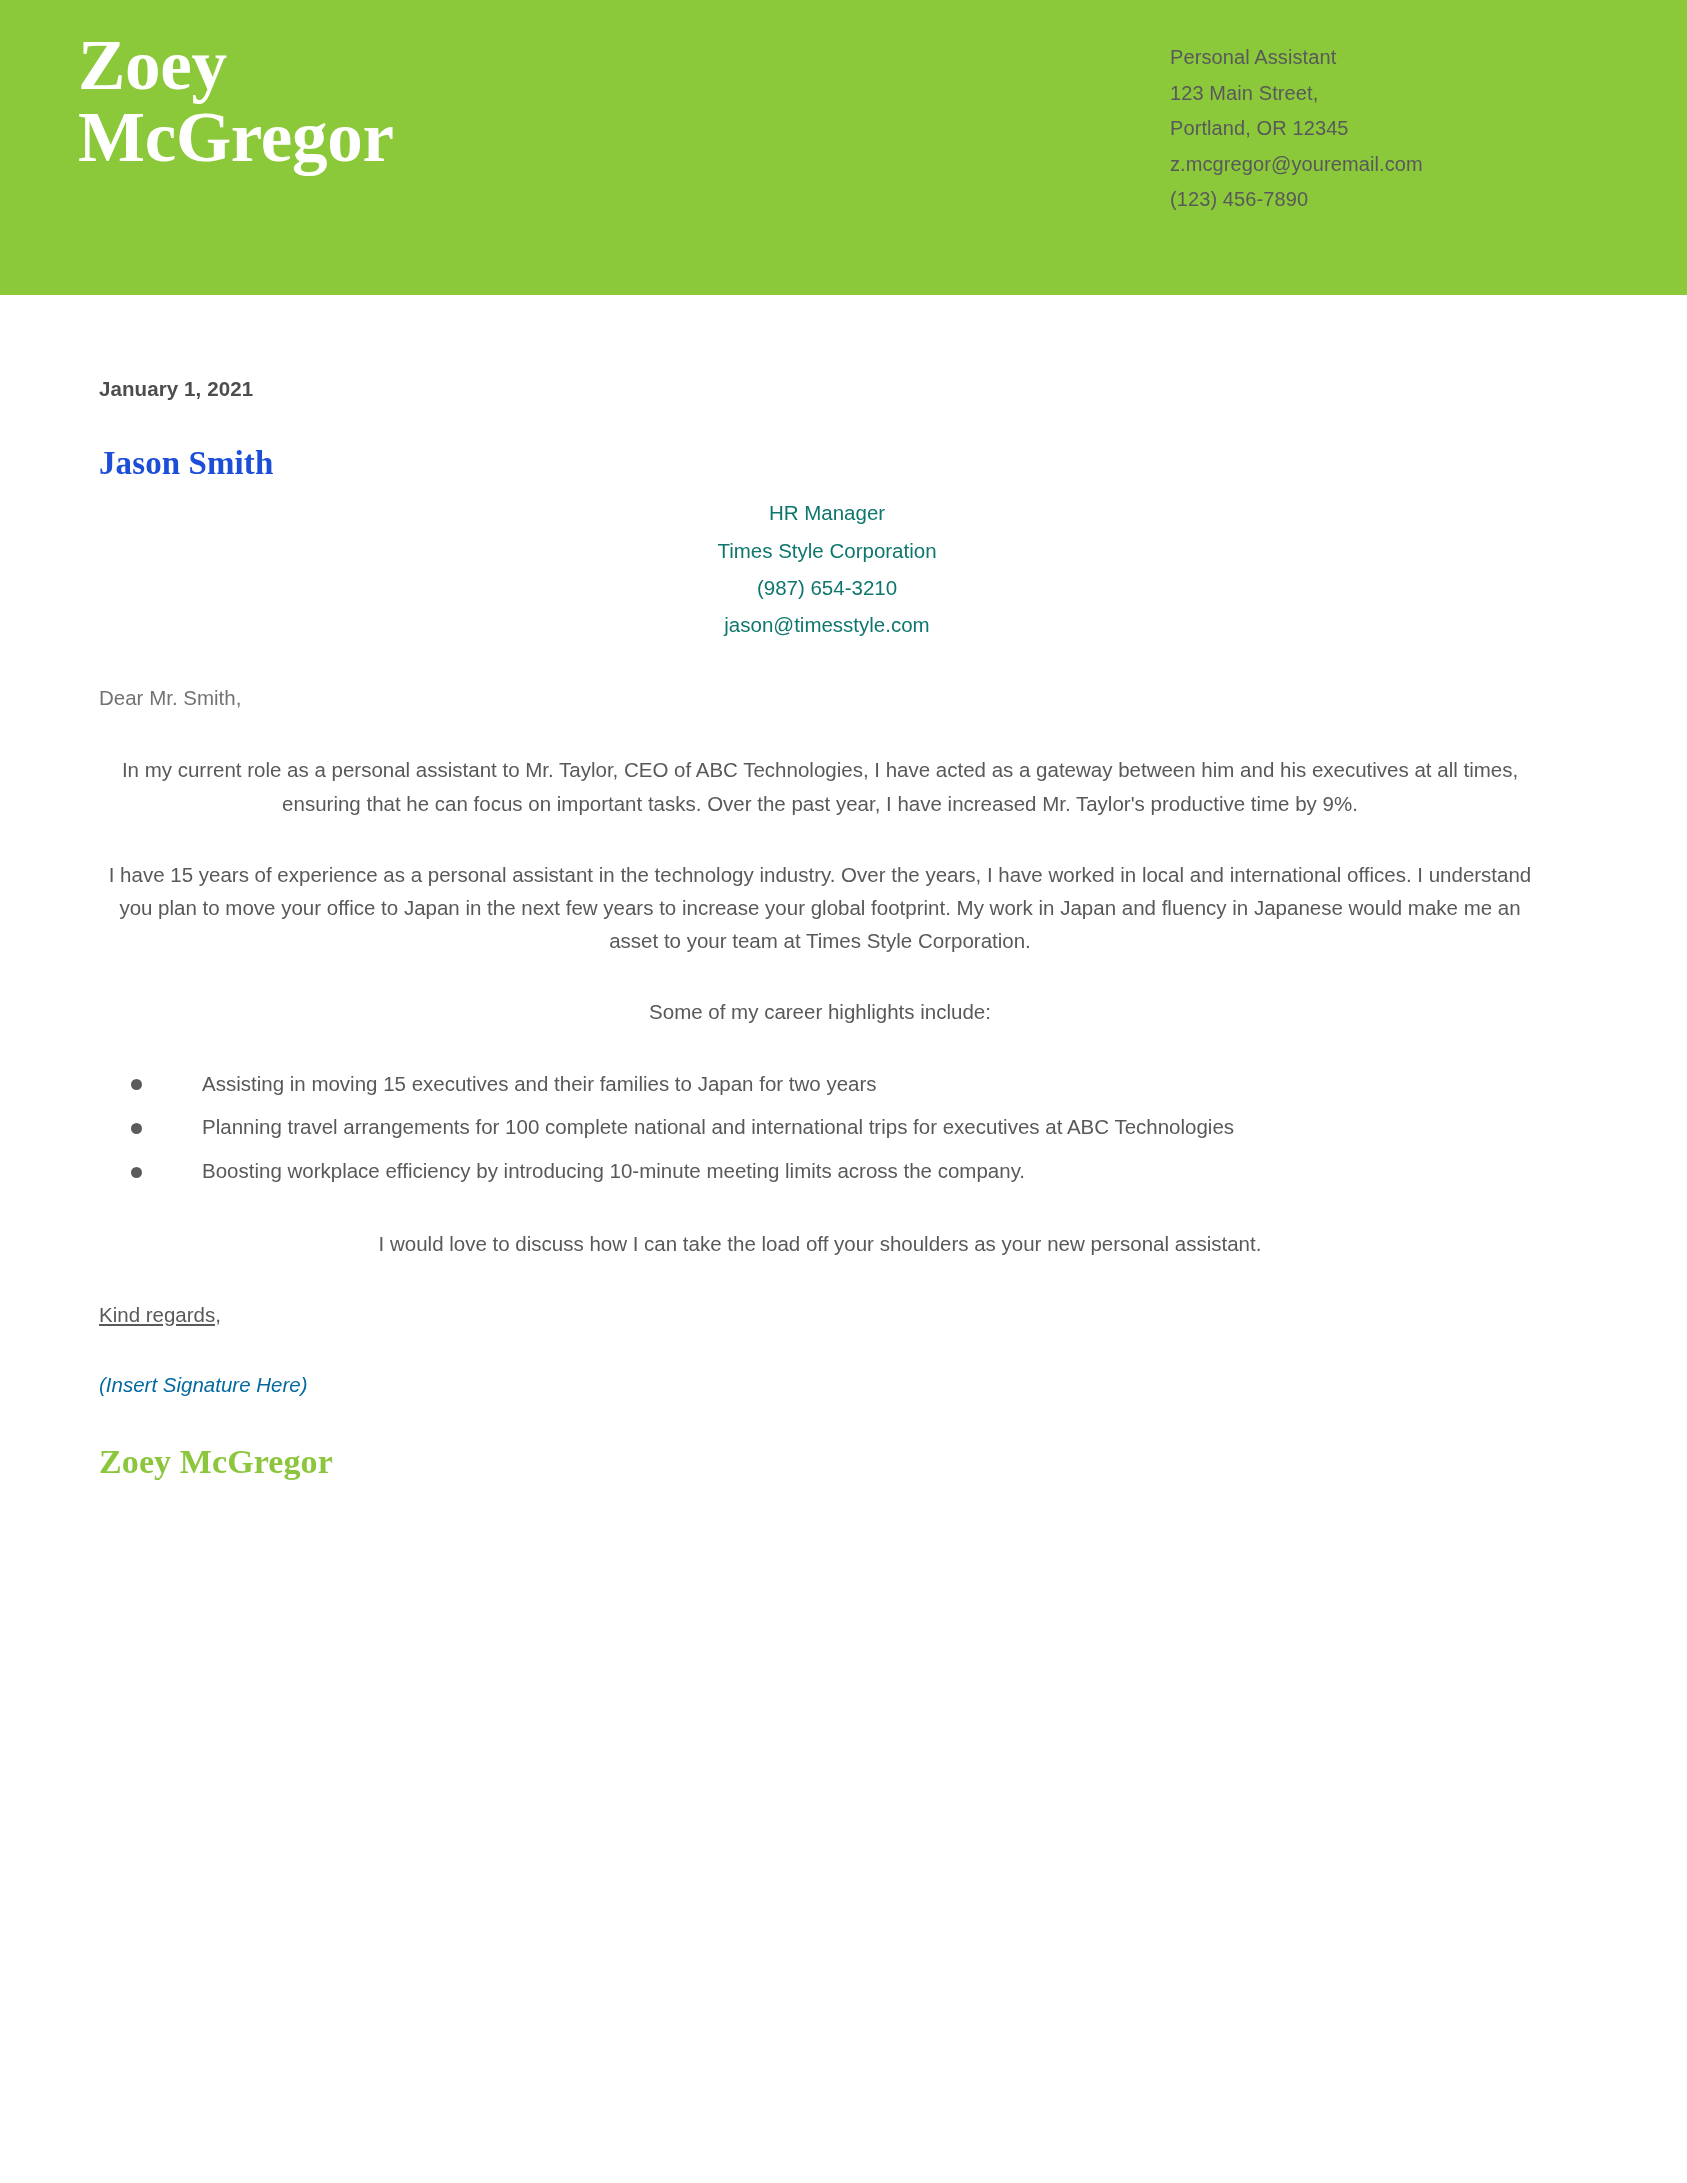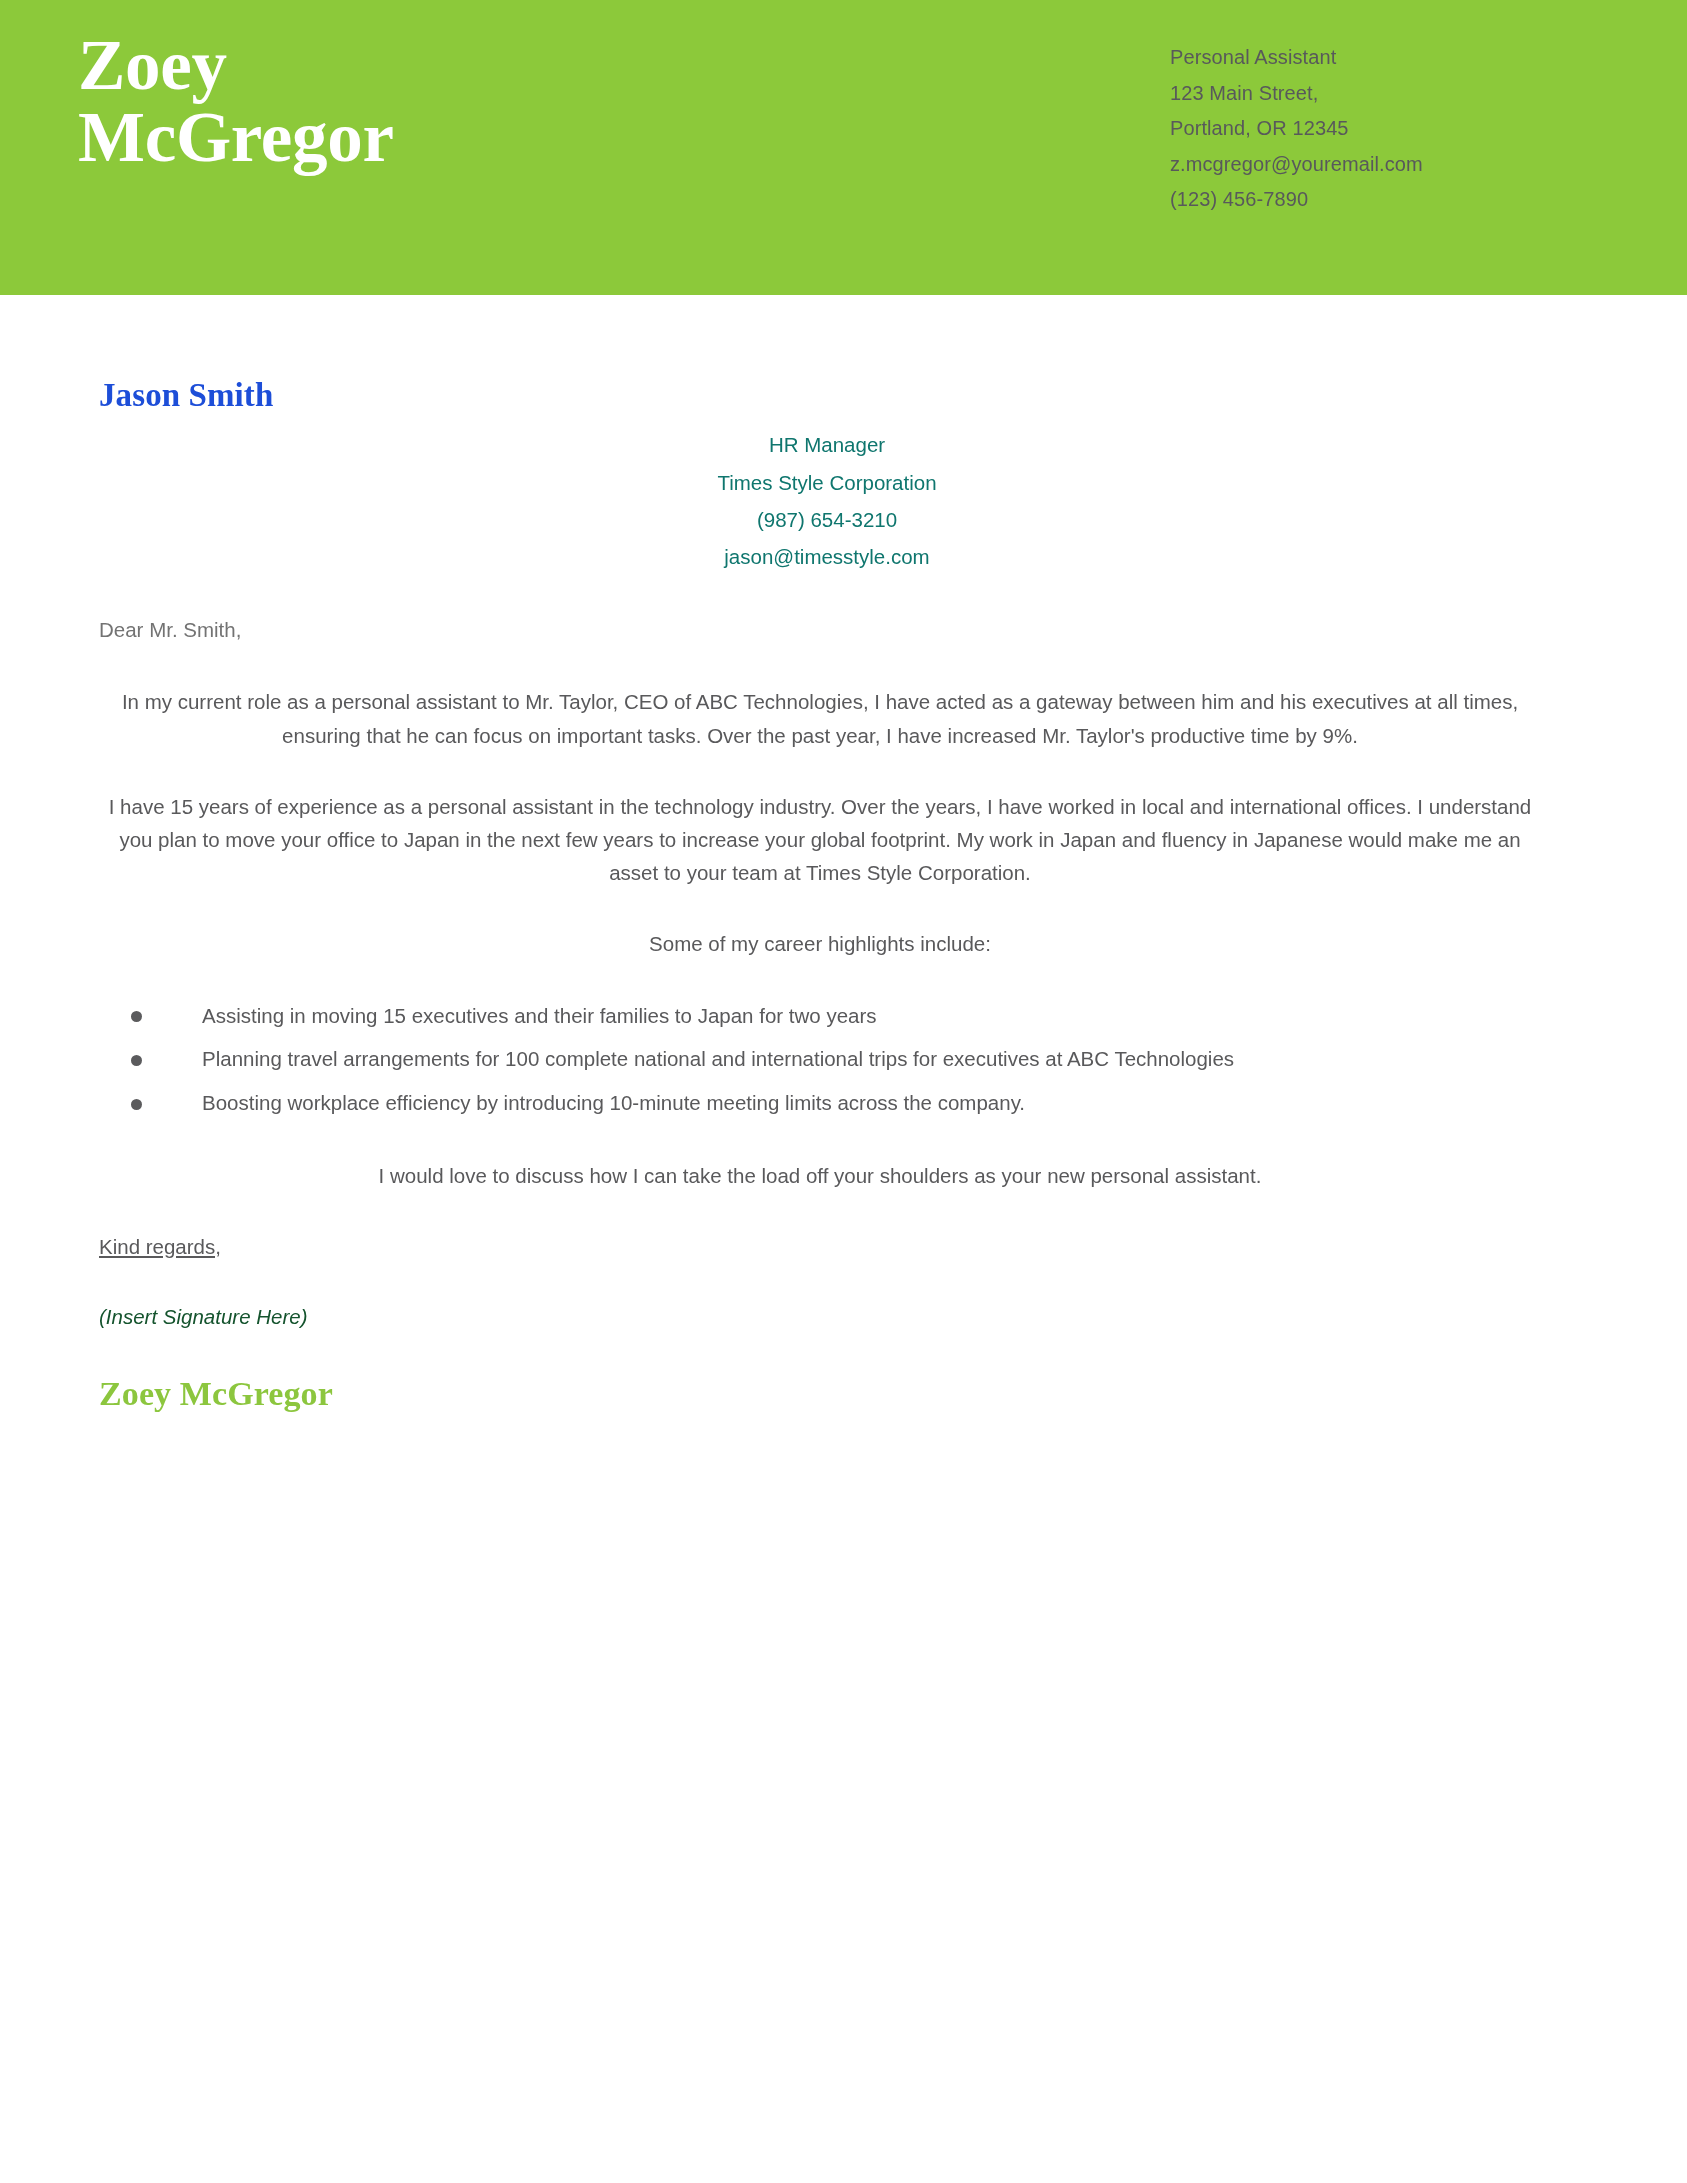--- a/index.html
+++ b/index.html
@@ -144,21 +144,21 @@
     line-height: 1.6;
     color: #59595B;
     margin: 0 0 38px 0;
     text-decoration: underline;
   }
 
   .signature-placeholder {
     font-size: 20.5px;
     line-height: 1.6;
     font-style: italic;
-    color: #14532d;
+    color: #0369a1;
     margin: 0 0 41px 0;
   }
 
   .signature-name {
     font-family: "Liberation Serif", "DejaVu Serif", serif;
     font-weight: 700;
     font-size: 34px;
     color: #8CC63E;
     letter-spacing: 0.1px;
     margin: 0;
@@ -182,20 +182,21 @@
       <span class="cline">123 Main Street,</span>
       <span class="cline">Portland, OR 12345</span>
       <span class="cline">z.mcgregor@youremail.com</span>
       <span class="cline">(123) 456-7890</span>
     </div>
 
   </div>
 
   <div class="letter">
 
+    <div class="date">January 1, 2021</div>
 
     <div class="recipient-name">Jason Smith</div>
 
     <div class="recipient-block">
       <span class="rline">HR Manager</span>
       <span class="rline">Times Style Corporation</span>
       <span class="rline">(987) 654-3210</span>
       <span class="rline">jason@timesstyle.com</span>
     </div>
 

